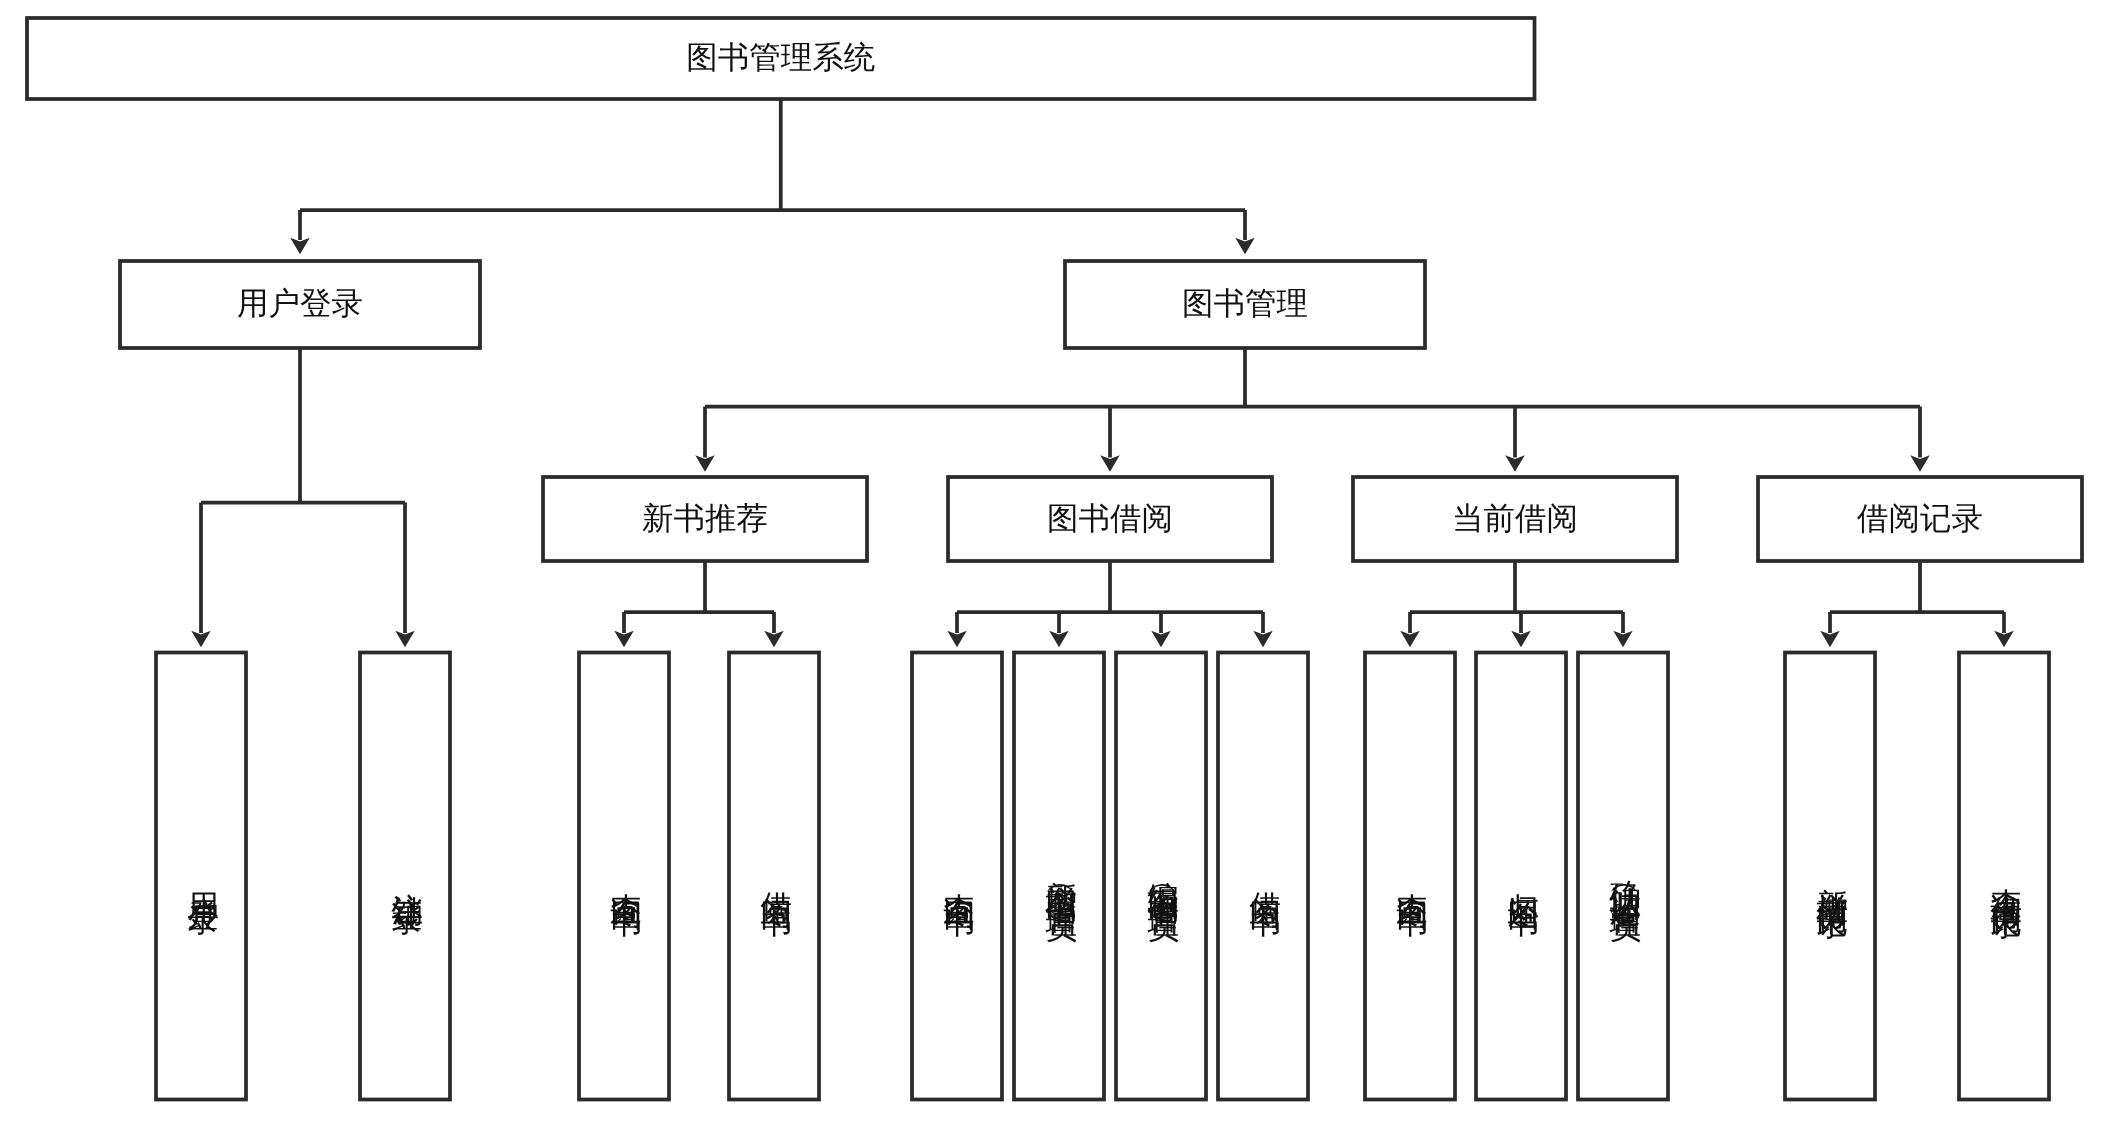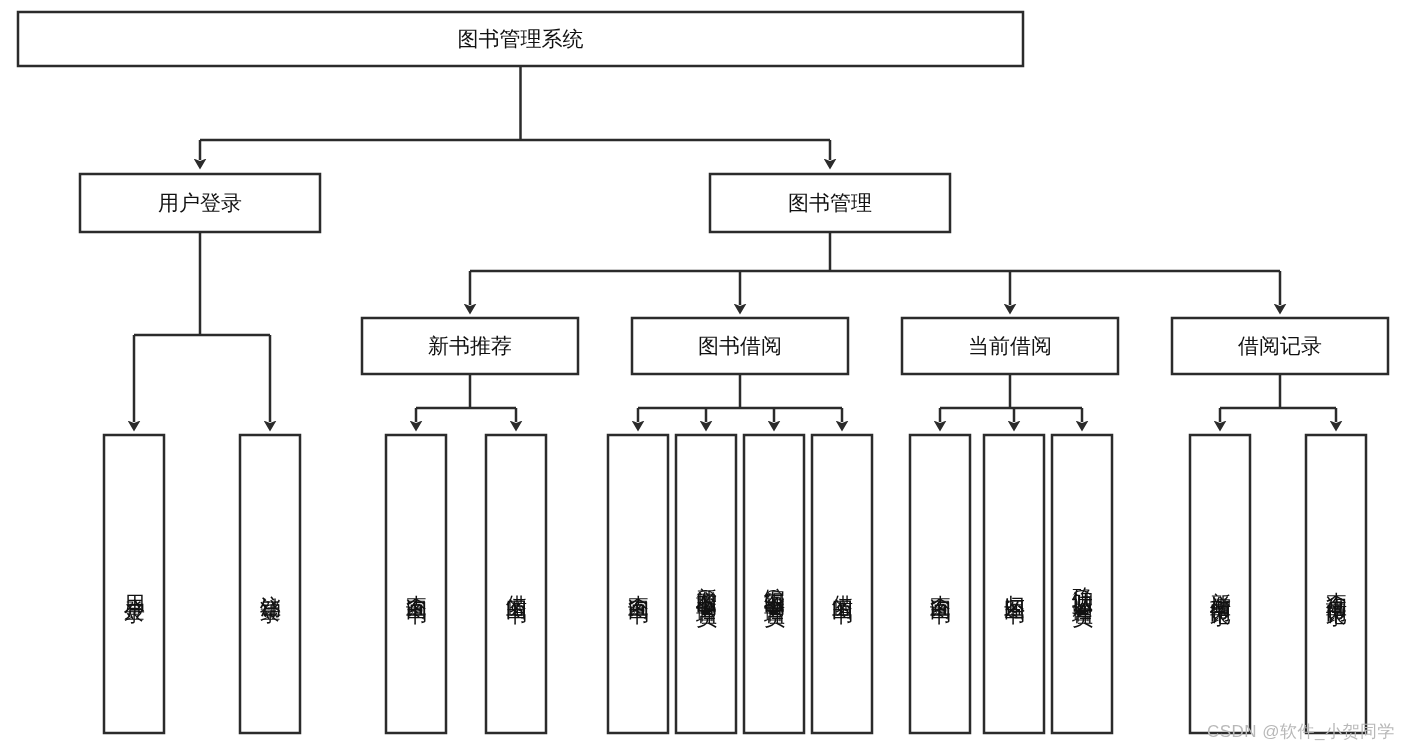--- a/index.html
+++ b/index.html
@@ -221,15 +221,14 @@
       <text class="node-label-vertical" x="1221" y="584">新增借阅记录</text>
     </g>
 
     <g>
       <rect class="node-box" x="1306" y="435" width="60" height="298"></rect>
       <text class="node-label-vertical" x="1337" y="584">查询借阅记录</text>
     </g>
 
   </svg>
 
-  <div class="watermark-text">CSDN @软件_小贺同学</div>
 
 </div>
 
 </body></html>

